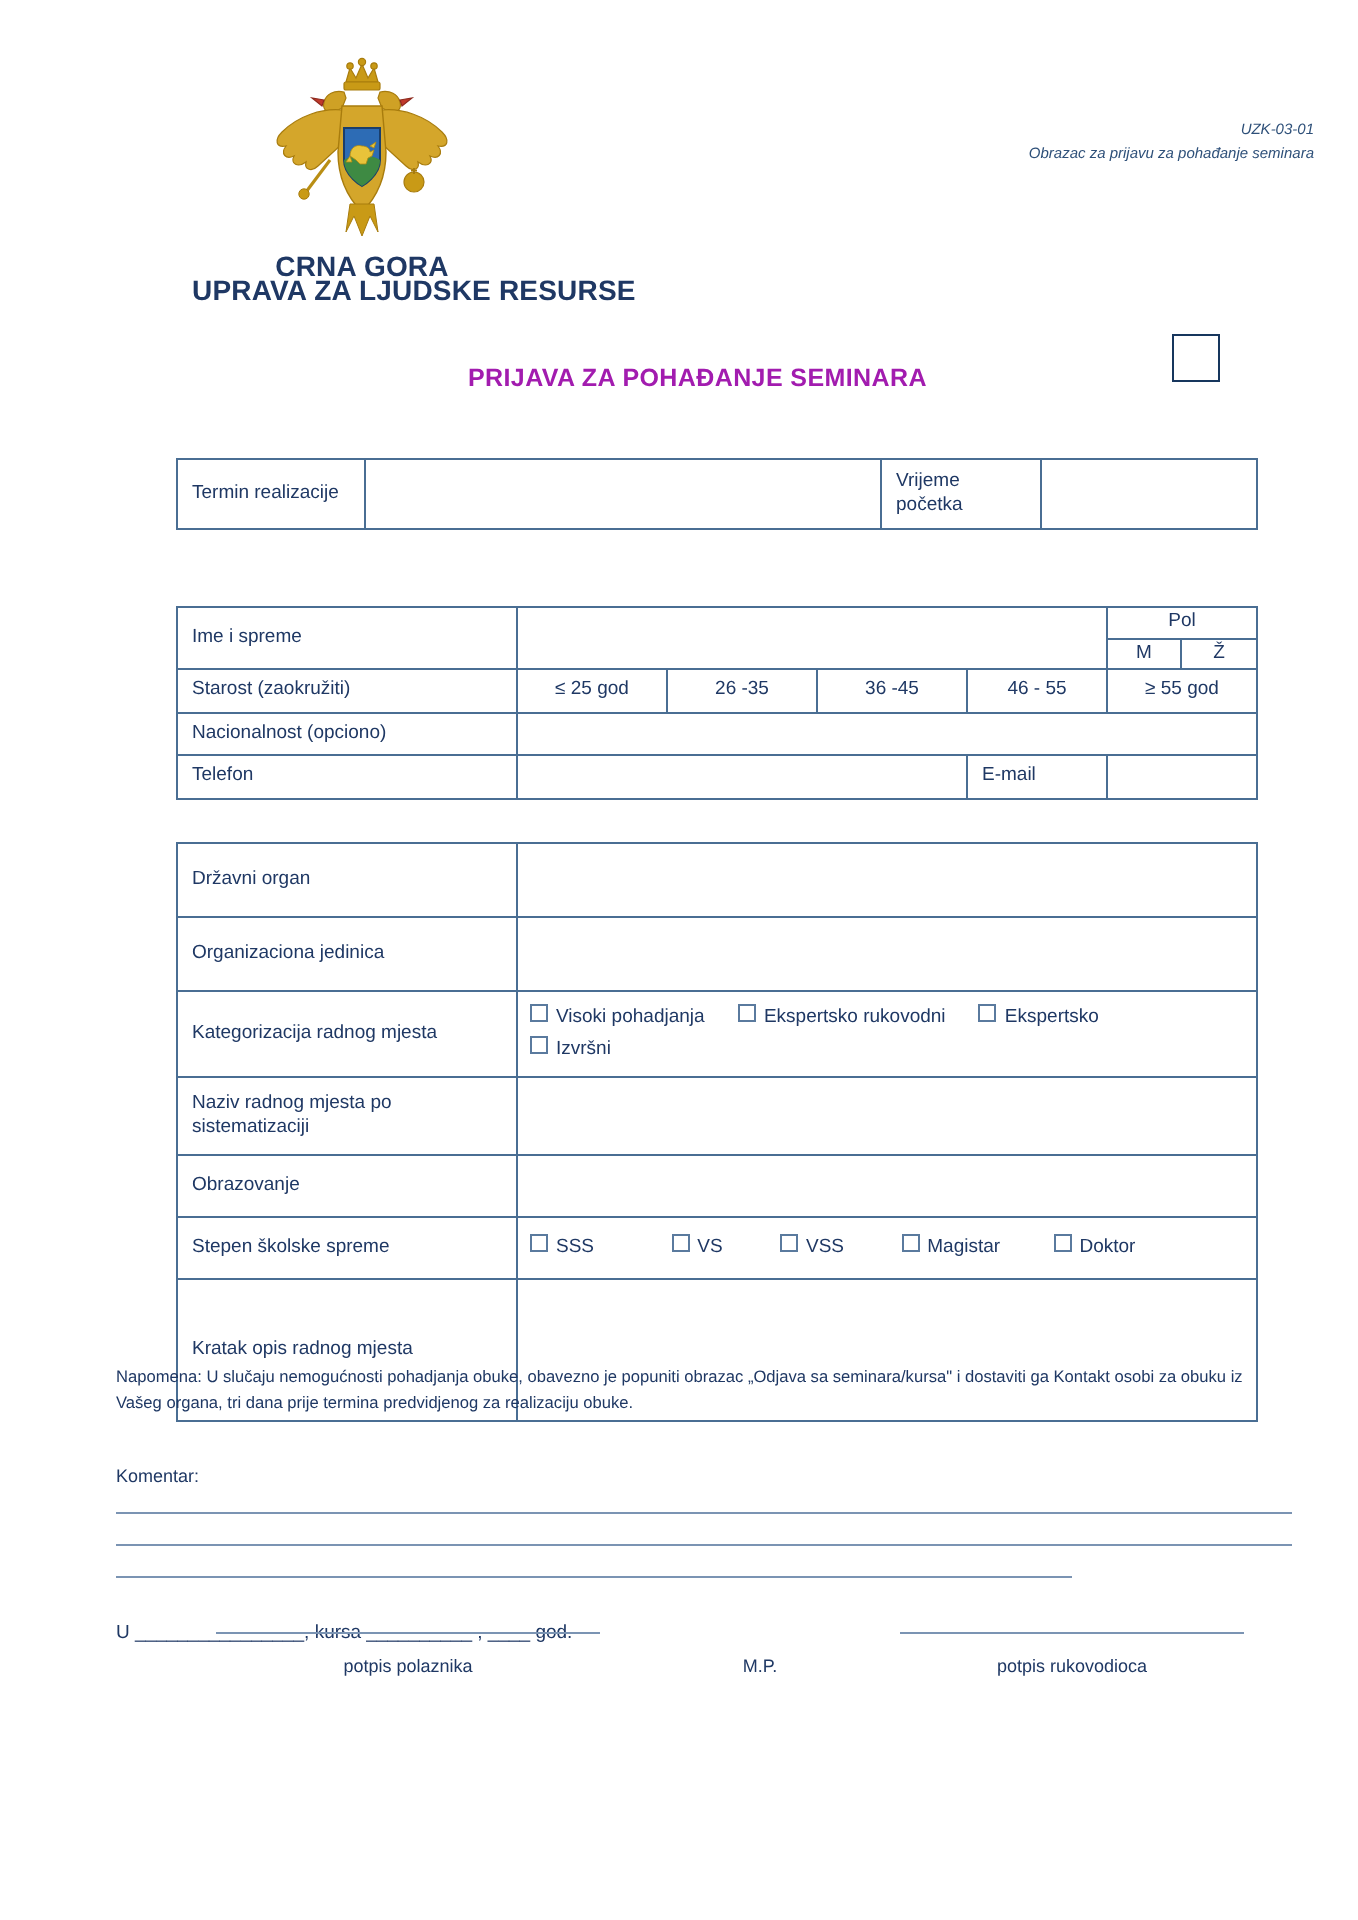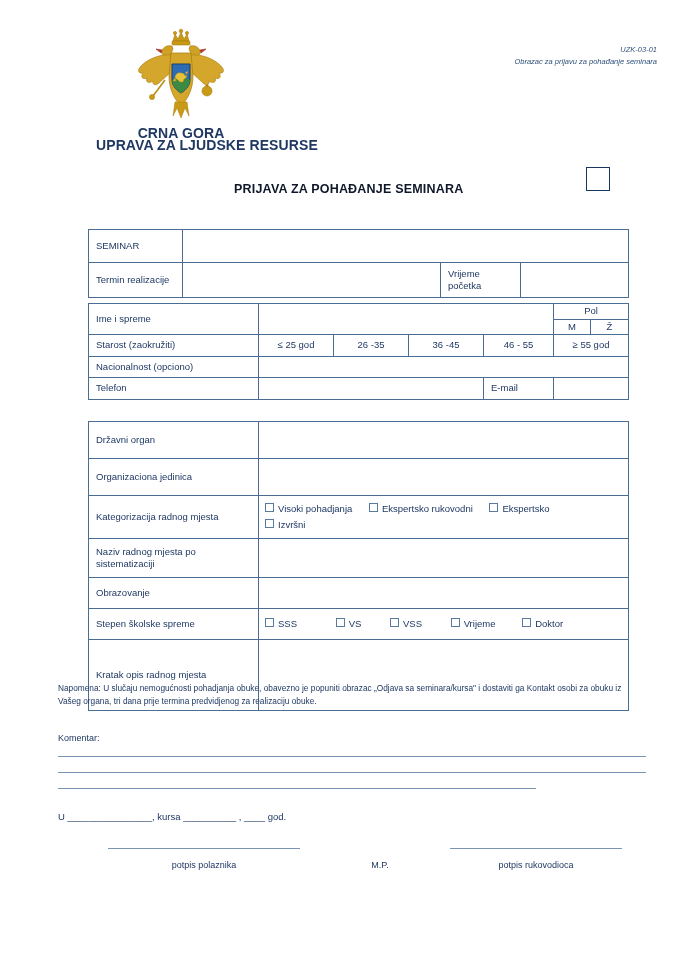--- a/index.html
+++ b/index.html
@@ -42,21 +42,21 @@
     font-size: 14px;
     font-weight: bold;
     line-height: 12px;
     color: #1F3864;
     letter-spacing: 0.1px;
     white-space: nowrap;
   }
   .doc-code {
     position: absolute;
     right: 22px;
-    top: 44px;
+    top: 59px;
     text-align: right;
     font-size: 7.5px;
     font-style: italic;
     color: #2E5079;
     line-height: 12px;
   }
 
   
   .title-row {
     position: absolute;
@@ -64,21 +64,21 @@
     left: 0;
     width: 679px;
     height: 30px;
   }
   .form-title {
     position: absolute;
     left: 234px;
     top: 0;
     font-size: 12.5px;
     font-weight: bold;
-    color: #0f172a;
+    color: #a21caf;
     letter-spacing: 0.2px;
     white-space: nowrap;
   }
   .top-checkbox {
     position: absolute;
     left: 586px;
     top: -15px;
     width: 24px;
     height: 24px;
     border: 1.6px solid #17365D;
@@ -164,21 +164,21 @@
     top: 811px;
     font-size: 9.5px;
     color: #1F3864;
     white-space: nowrap;
   }
 
   
   .sig-area {
     position: absolute;
     left: 0;
-    top: 848px;
+    top: 816px;
     width: 679px;
     height: 40px;
   }
   .sigline {
     position: absolute;
     height: 0;
     border-top: 1px solid #7B94B3;
   }
   .sigline-a { left: 108px; top: 0; width: 192px; }
   .sigline-b { left: 450px; top: 0; width: 172px; }
@@ -273,24 +273,20 @@
   </div>
 
   <table class="form t1">
     <colgroup>
       <col style="width:94px">
         <col style="width:258px">
         <col style="width:80px">
         <col style="width:108px">
     </colgroup>
     <tbody>
-      <tr>
-        <td class="lbl">SEMINAR</td>
-        <td class="blank" colspan="3" style="height:24px"></td>
-      </tr>
       <tr>
         <td class="lbl" style="height:26px">Termin realizacije</td>
         <td class="blank"></td>
         <td class="lbl">Vrijeme početka</td>
         <td class="blank"></td>
       </tr>
     </tbody>
   </table>
 
   <table class="form t2">
@@ -368,21 +364,21 @@
       <tr>
         <td class="lbl" style="height:22px">Obrazovanje</td>
         <td class="blank"></td>
       </tr>
       <tr>
         <td class="lbl" style="height:22px">Stepen školske spreme</td>
         <td class="blank" style="padding:3px 6px;">
           <span class="cbitem" style="margin-right:26px;"><span class="cbbox"></span><span>SSS</span></span>
           <span class="cbitem" style="margin-right:26px;padding-left:10px;"><span class="cbbox"></span><span>VS</span></span>
           <span class="cbitem" style="margin-right:26px;"><span class="cbbox"></span><span>VSS</span></span>
-          <span class="cbitem" style="margin-right:24px;"><span class="cbbox"></span><span>Vrijeme</span></span>
+          <span class="cbitem" style="margin-right:24px;"><span class="cbbox"></span><span>Magistar</span></span>
           <span class="cbitem"><span class="cbbox"></span><span>Doktor</span></span>
         </td>
       </tr>
       <tr>
         <td class="lbl" style="height:62px">Kratak opis radnog mjesta</td>
         <td class="blank"></td>
       </tr>
     </tbody>
   </table>
 

